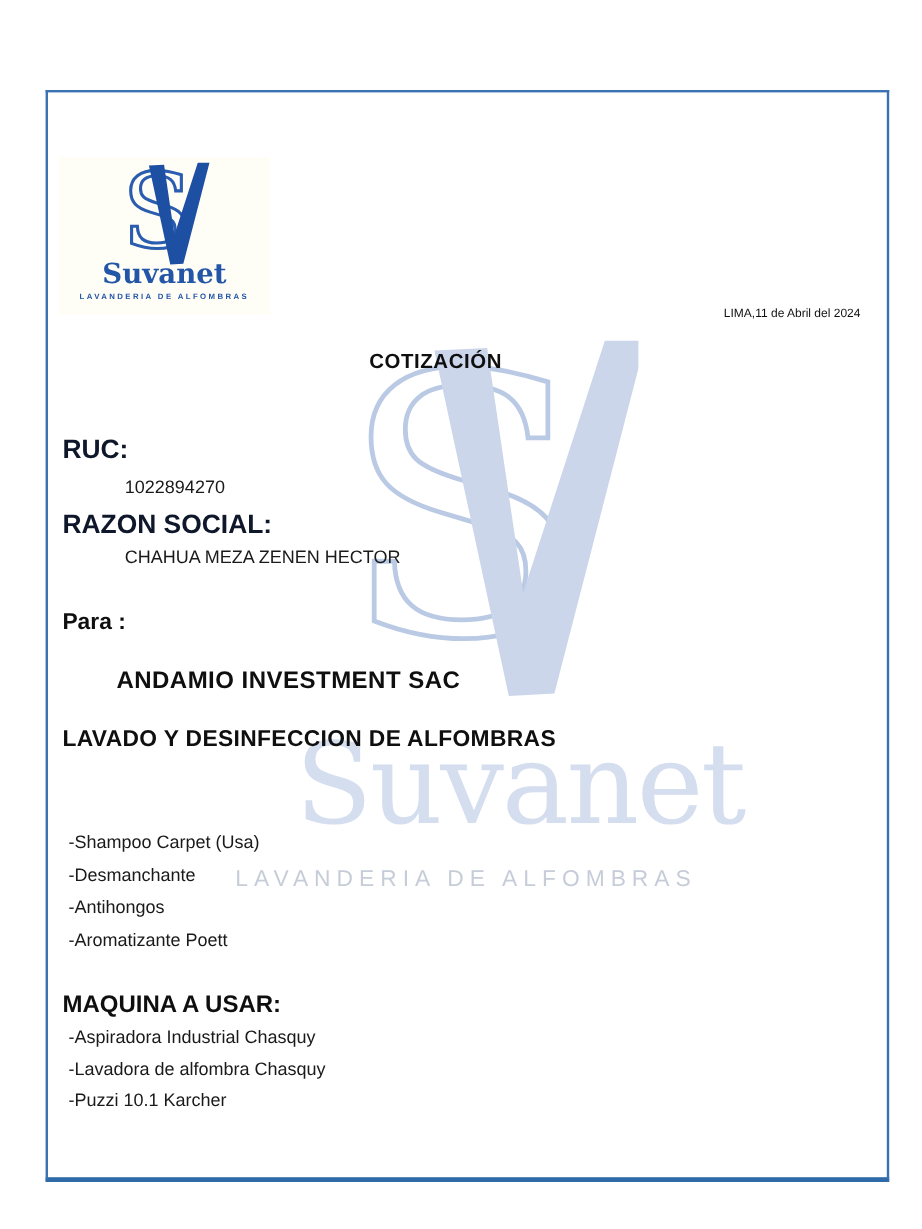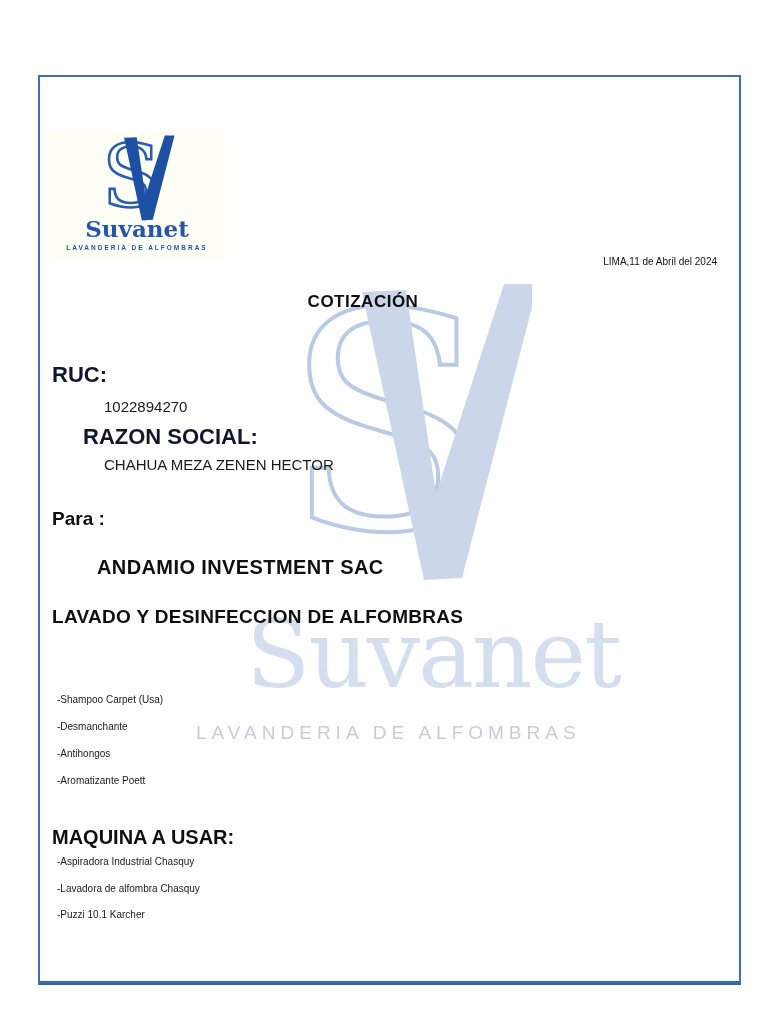--- a/index.html
+++ b/index.html
@@ -63,25 +63,25 @@
   }
   .doc-title {
     position: absolute; left: 0; top: 292px; width: 726px;
     text-align: center; font-size: 17px; font-weight: bold;
     letter-spacing: 0.5px; color: #0f0f0f;
   }
   .label-xl { position: absolute; left: 52px; font-size: 22px; font-weight: bold; color: #0f172a; }
   .value-indent { position: absolute; left: 104px; font-size: 15px; color: #1a1a1a; }
   .label-lg { position: absolute; left: 52px; font-size: 19px; font-weight: bold; color: #0f0f0f; }
   .heading-md { position: absolute; font-size: 20px; font-weight: bold; color: #0f0f0f; }
-  .list-item { position: absolute; left: 57px; font-size: 10px; color: #1a1a1a; }
+  .list-item { position: absolute; left: 57px; font-size: 15px; color: #1a1a1a; }
 
   #ruc-label { top: 362px; }
   #ruc-value { top: 398px; }
-  #razon-label { top: 424px; margin-left: 31px; }
+  #razon-label { top: 424px; }
   #razon-value { top: 456px; }
   #para-label { top: 508px; }
   #para-value {
     position: absolute; left: 97px; top: 556px;
     font-size: 20px; font-weight: bold; letter-spacing: 0.4px; color: #0f0f0f;
   }
   #service-title {
     position: absolute; left: 52px; top: 606px;
     font-size: 19px; font-weight: bold; letter-spacing: 0.3px; color: #0f0f0f;
   }

